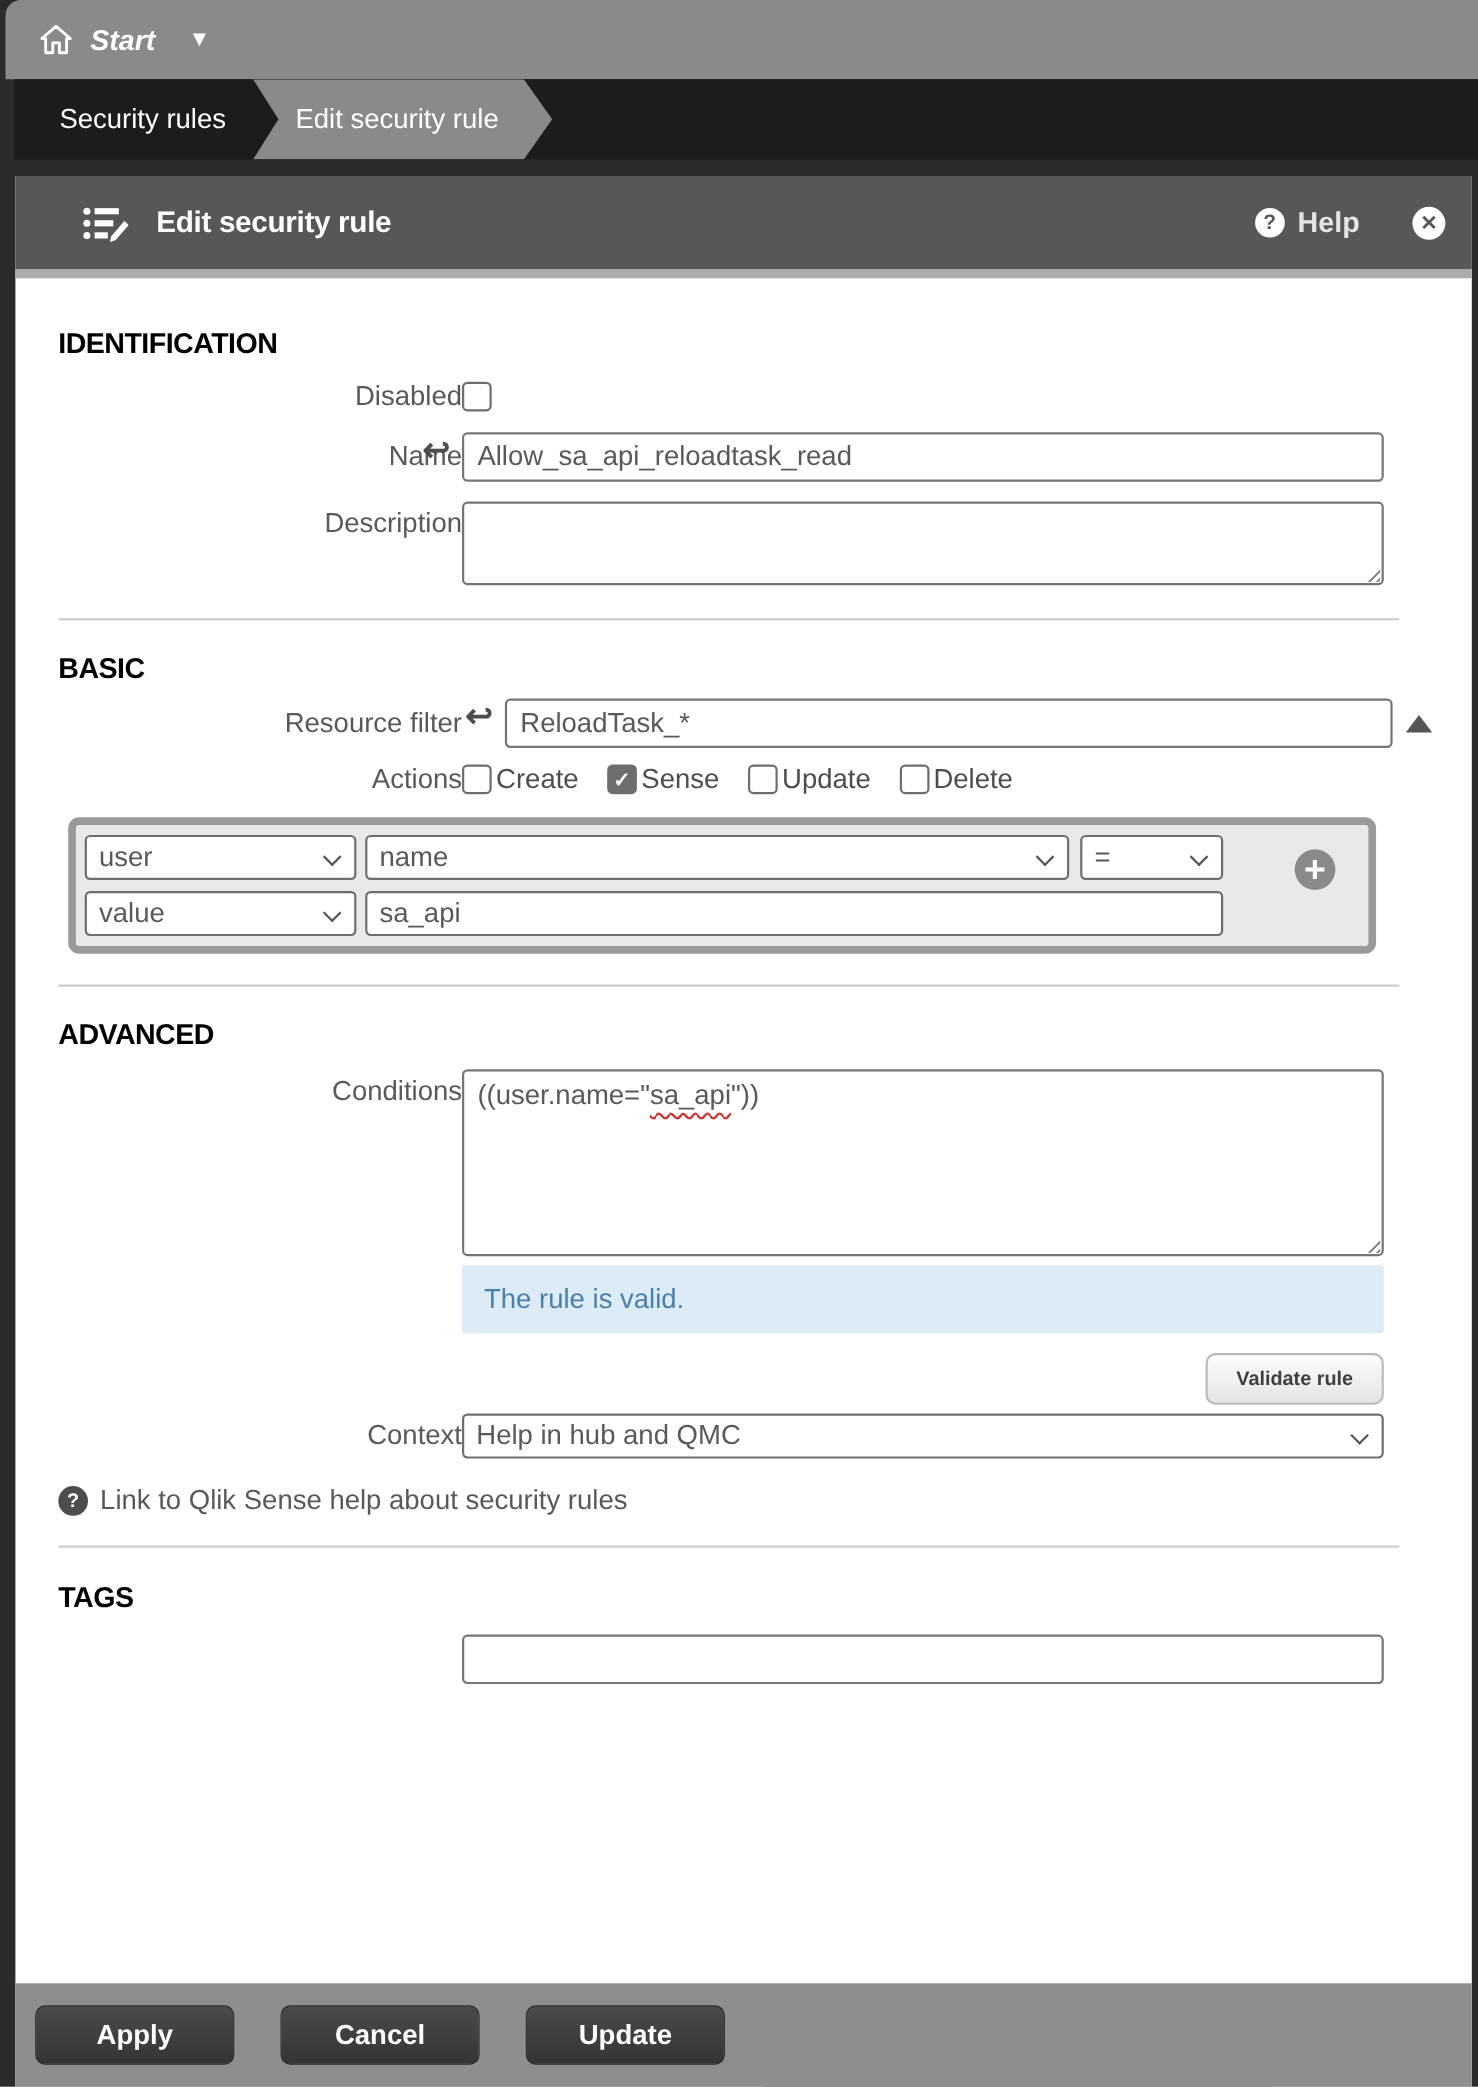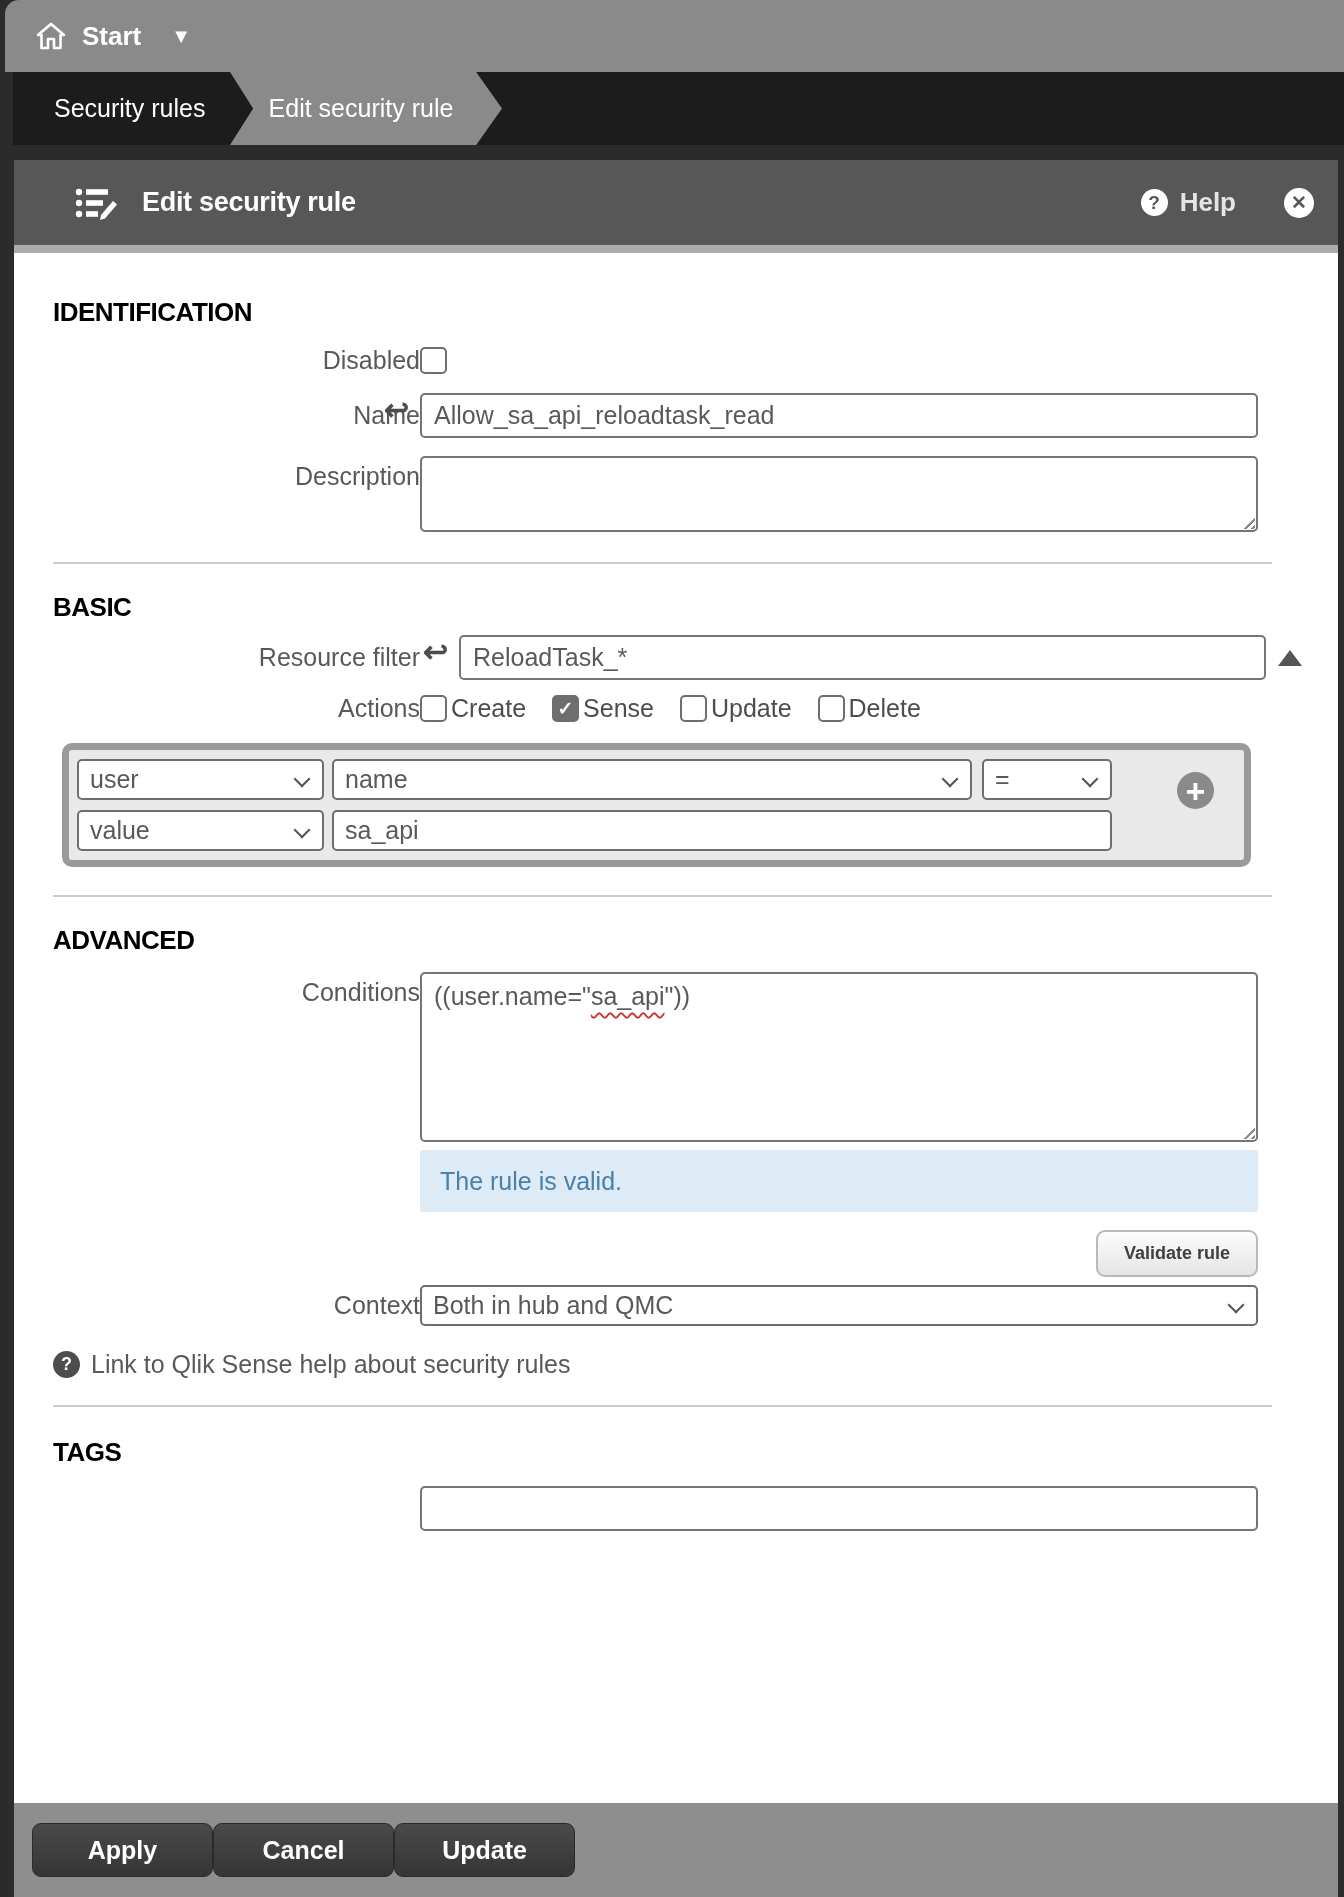--- a/index.html
+++ b/index.html
@@ -7,21 +7,21 @@
   body {
     background:#2b2b2b;
     font-family:"Liberation Sans", sans-serif;
     overflow:hidden;
     position:relative;
   }
   
   .topbar {
     position:absolute; left:5px; top:0; width:1339px; height:72px;
     background:#8a8a8a; border-top-left-radius:14px;
-    display:flex; align-items:center; padding-left:31px; gap:16px;
+    display:flex; align-items:center; padding-left:31px; gap:16px;font-style:italic;
   }
   .topbar .start-label { color:#fff; font-size:26px; font-weight:bold; }
   .topbar .caret { color:#fff; font-size:20px; margin-left:14px; }
   
   .crumbbar {
     position:absolute; left:13px; top:72px; width:1344px; height:73px;
     background:#1c1c1c;
   }
   .crumb-first {
     position:absolute; left:41px; top:0; height:73px; display:flex; align-items:center;
@@ -148,21 +148,21 @@
   .sel-context { width:838px; }
   .help-link { display:flex; align-items:center; gap:11px; margin-top:24px; cursor:pointer; }
   .help-link .q {
     width:27px; height:27px; border-radius:50%; background:#4d4d4d; color:#fff;
     font-size:18px; font-weight:bold; display:flex; align-items:center; justify-content:center; flex:0 0 auto;
   }
   .help-link .t { color:#595959; font-size:25px; }
   .tags-input { height:40px; }
   
   .panel-footer {
-    flex:0 0 94px; background:#8e8e8e; display:flex; align-items:center; 
+    flex:0 0 94px; background:#8e8e8e; display:flex; align-items:center; gap:42px;
     padding-left:18px; margin-top:auto;
   }
   .btn-dark {
     width:181px; height:54px; border-radius:9px; border:1px solid #2a2a2a;
     background:linear-gradient(#4a4a4a,#353535); color:#fff; font-size:25px; font-weight:bold;
     cursor:pointer; font-family:"Liberation Sans",sans-serif;
   }
   .mt0 { margin-top:0; }
 </style>
 </head>
@@ -304,21 +304,21 @@
       <span>The rule is valid.</span>
     </div>
 
     <div class="validate-row">
       <button class="btn-validate">Validate rule</button>
     </div>
 
     <div class="row" style="margin-top:8px;">
       <span class="lbl">Context</span>
       <span class="sel sel-context">
-        <span>Both in hub and QMC</span>
+        <span>Help in hub and QMC</span>
         <span class="chev"></span>
       </span>
     </div>
 
     <div class="help-link">
       <span class="q">?</span>
       <span class="t">Link to Qlik Sense help about security rules</span>
     </div>
 
     <div class="divider" style="margin-top:26px;"></div>

